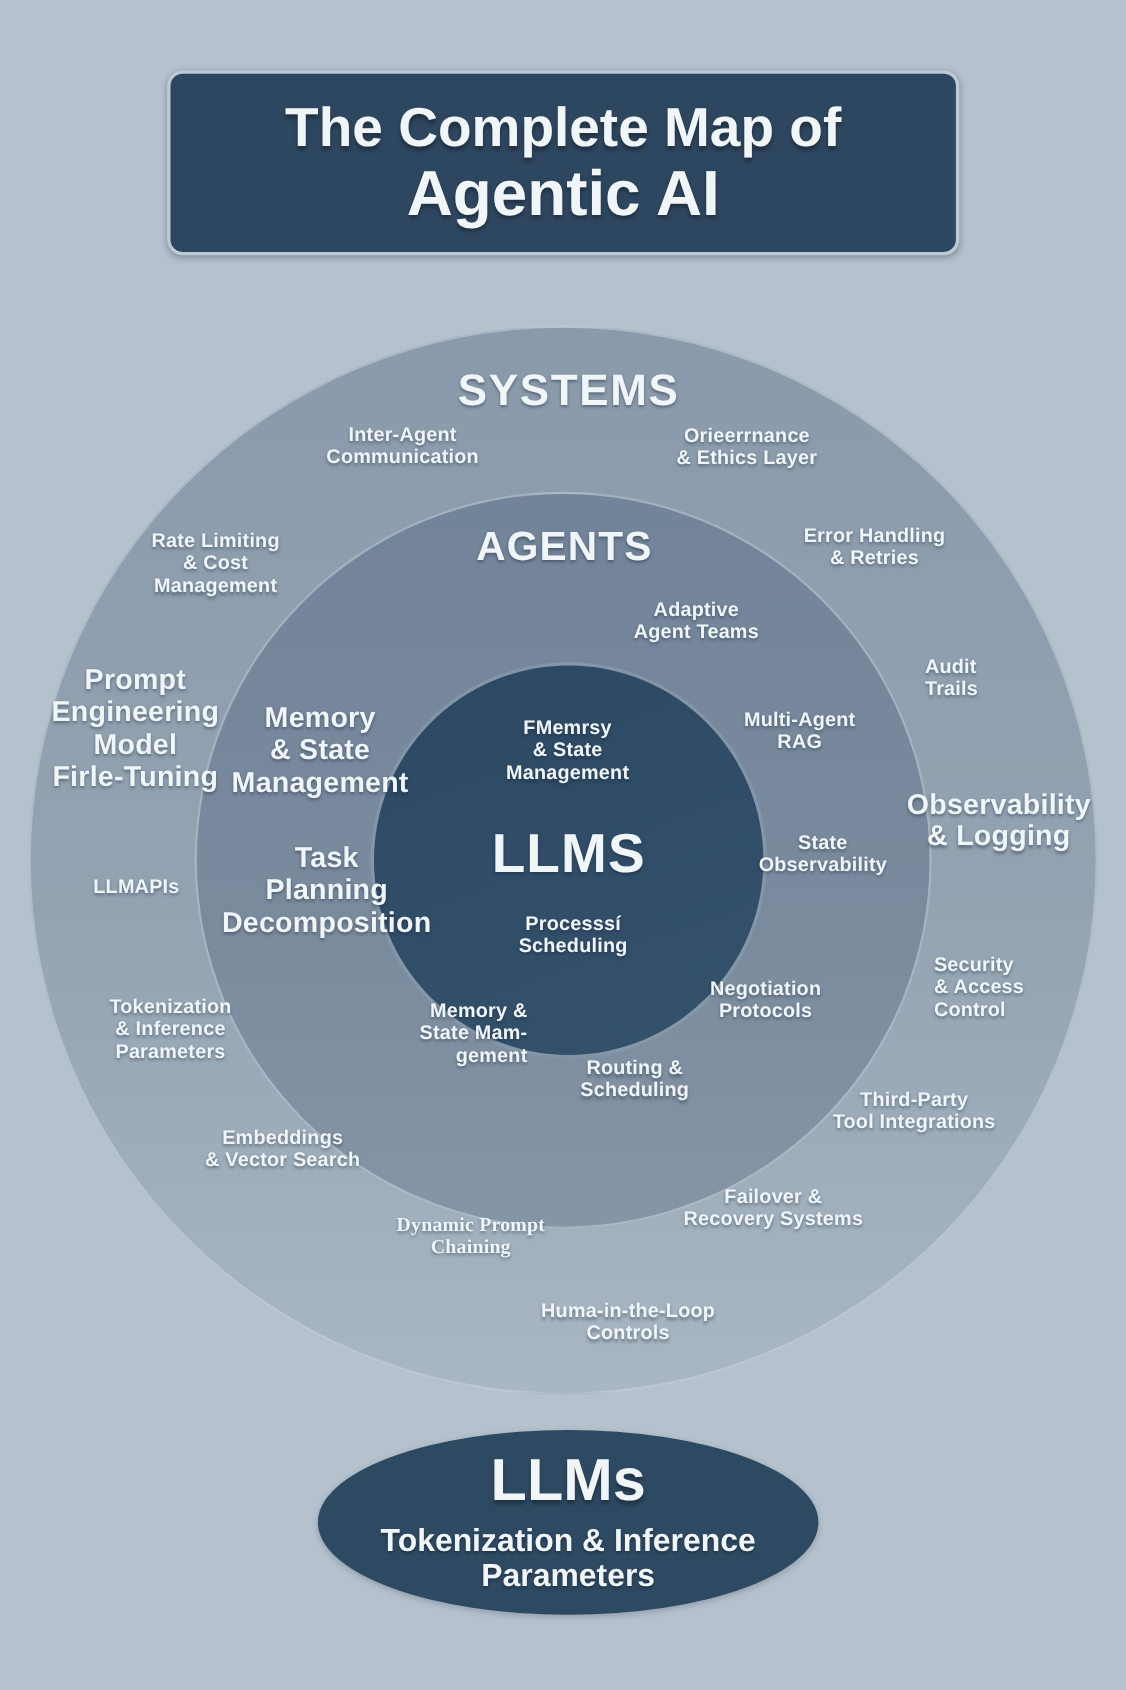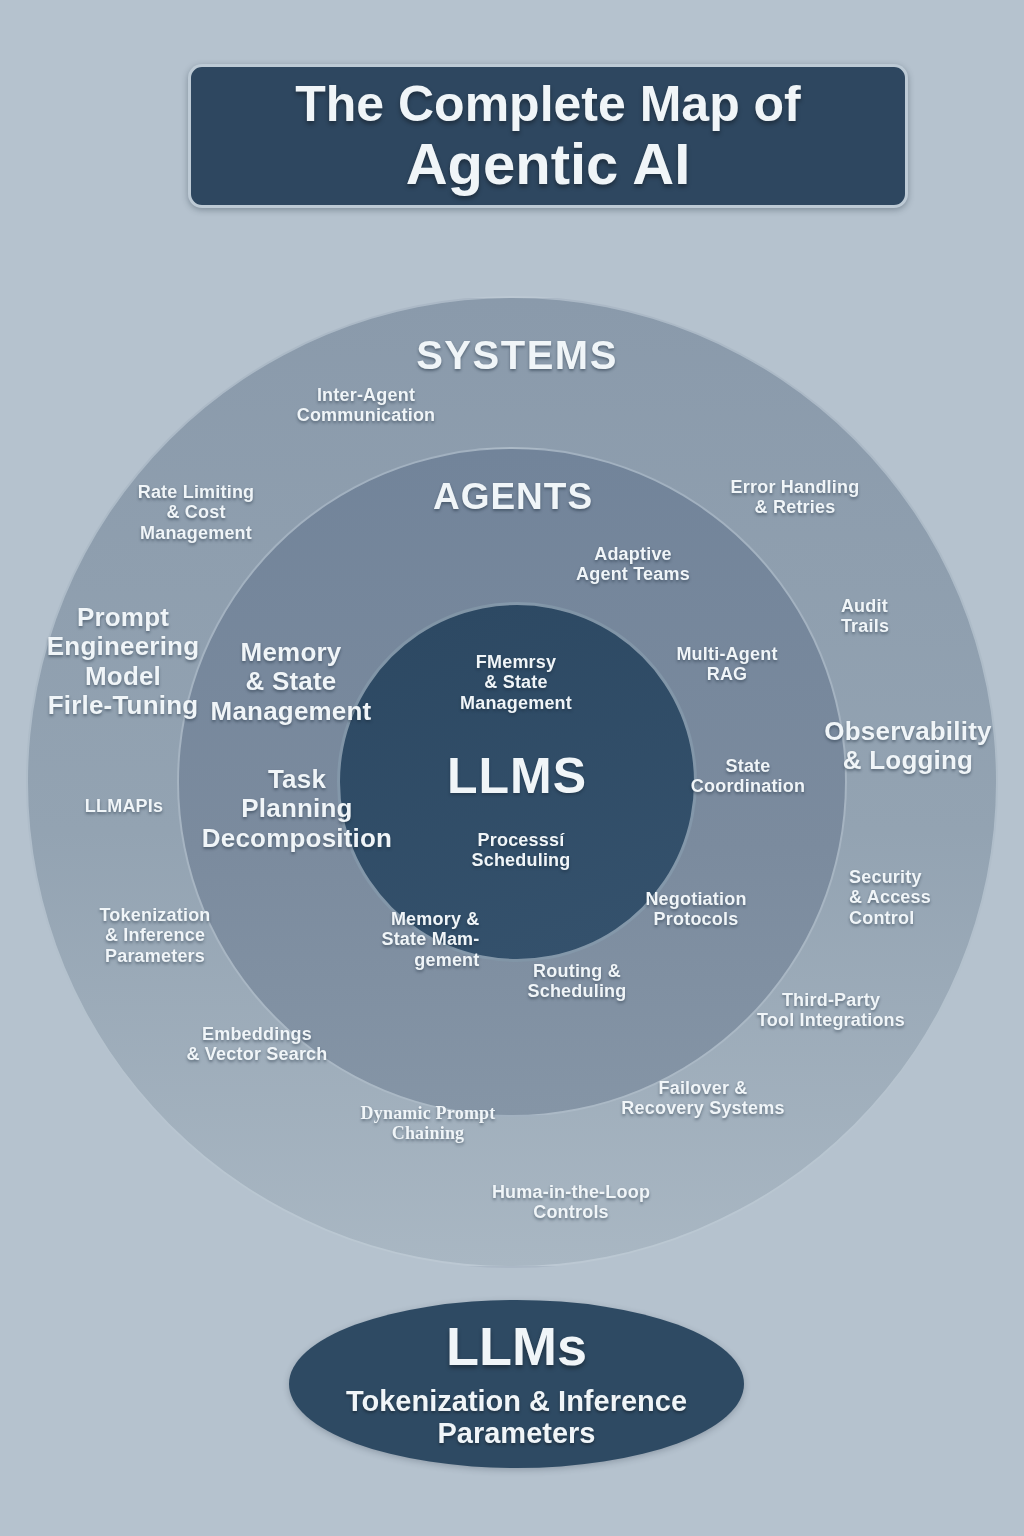--- a/index.html
+++ b/index.html
@@ -7,27 +7,26 @@
     --inner-circle:#2e4a63; --panel:#2e4760; --text:#f0f5f8;
   }
   html,body{margin:0;padding:0;}
   body{
     background:var(--background,#b5c2ce);
     font-family:"Liberation Sans","DejaVu Sans",sans-serif;
   }
   .canvas{position:relative;width:1024px;height:1536px;overflow:hidden;
     background:var(--background,#b5c2ce);}
   .title-box{
-    position:absolute;left:152px;top:64px;width:720px;height:144px;
+    position:absolute;left:152px;top:64px;width:720px;height:168px;
     background:var(--panel,#2e4760);
     border:3px solid rgba(214,226,234,.85);border-radius:14px;
     box-shadow:0 2px 6px rgba(30,45,60,.35);
     display:flex;flex-direction:column;align-items:center;justify-content:center;
     box-sizing:border-box;
-    margin-left:36px;
   }
   .title-line1{color:var(--text,#f0f5f8);font-size:50px;font-weight:700;
     line-height:1.1;text-shadow:0 3px 4px rgba(0,0,0,.35);}
   .title-line2{color:var(--text,#f0f5f8);font-size:58px;font-weight:700;
     line-height:1.1;text-shadow:0 3px 4px rgba(0,0,0,.35);}
   .circle{position:absolute;border-radius:50%;}
   .circle-outer{
     left:26px;top:296px;width:972px;height:972px;
     background:linear-gradient(180deg,#8a9aab 0%,#93a3b2 55%,#a9b7c3 100%);
     border:2px solid rgba(210,221,230,.45);box-sizing:border-box;
@@ -73,20 +72,22 @@
     <div class="title-line2">Agentic AI</div>
   </div>
 
   <div class="circle circle-outer"></div>
   <div class="circle circle-middle"></div>
   <div class="circle circle-inner"></div>
 
   <div class="lbl hdr-systems" style="left:517px;top:343px;margin-top:13px;">SYSTEMS</div>
   <div class="lbl" style="left:366px;top:405px;">Inter-Agent
 Communication</div>
+  <div class="lbl" style="left:679px;top:406px;">Orieerrnance
+&amp; Ethics Layer</div>
   <div class="lbl" style="left:196px;top:512px;">Rate Limiting
 &amp; Cost
 Management</div>
   <div class="lbl" style="left:795px;top:497px;">Error Handling
 &amp; Retries</div>
   <div class="lbl" style="left:865px;top:616px;text-align:left;">Audit
 Trails</div>
   <div class="lbl" style="left:123px;top:662px;font-size:26px;">Prompt
 Engineering
 Model
@@ -116,21 +117,21 @@
 Agent Teams</div>
   <div class="lbl" style="left:291px;top:682px;font-size:26px;">Memory
 &amp; State
 Management</div>
   <div class="lbl" style="left:727px;top:664px;">Multi-Agent
 RAG</div>
   <div class="lbl" style="left:297px;top:809px;font-size:26px;">Task
 Planning
 Decomposition</div>
   <div class="lbl" style="left:748px;top:776px;">State
-Coordination</div>
+Observability</div>
   <div class="lbl" style="left:696px;top:909px;">Negotiation
 Protocols</div>
   <div class="lbl" style="left:372px;top:939px;text-align:right;width:215px;">Memory &amp;
 State Mam-
 gement</div>
   <div class="lbl" style="left:577px;top:981px;">Routing &amp;
 Scheduling</div>
 
   <div class="lbl" style="left:516px;top:682px;">FMemrsy
 &amp; State

